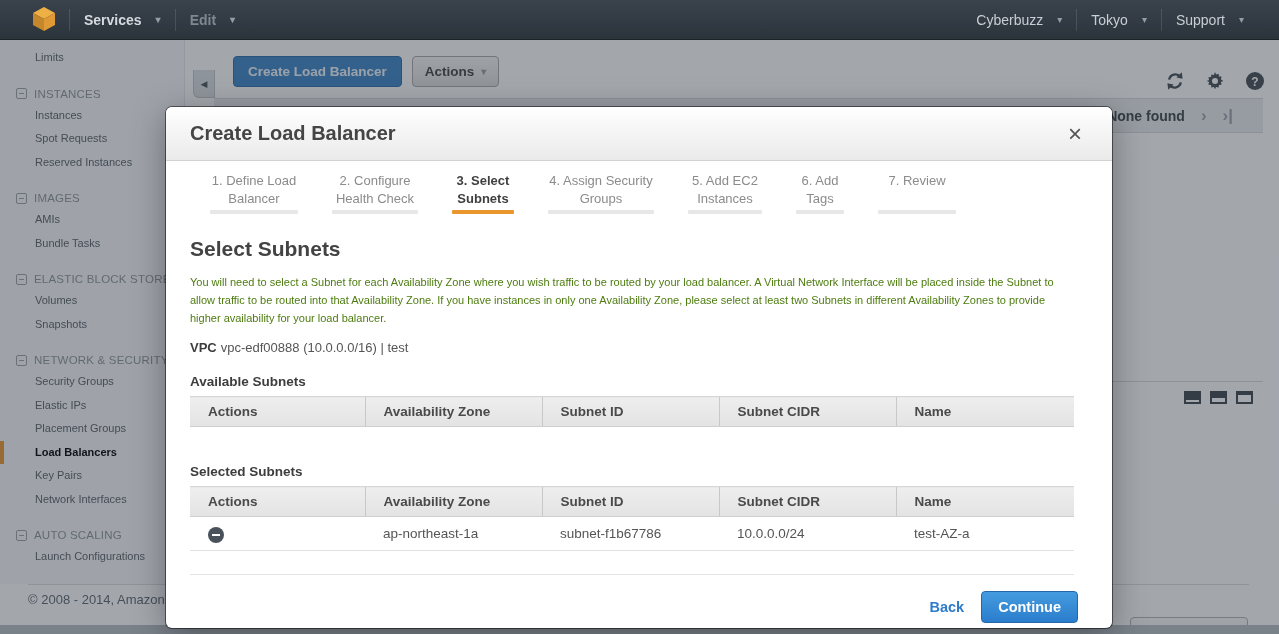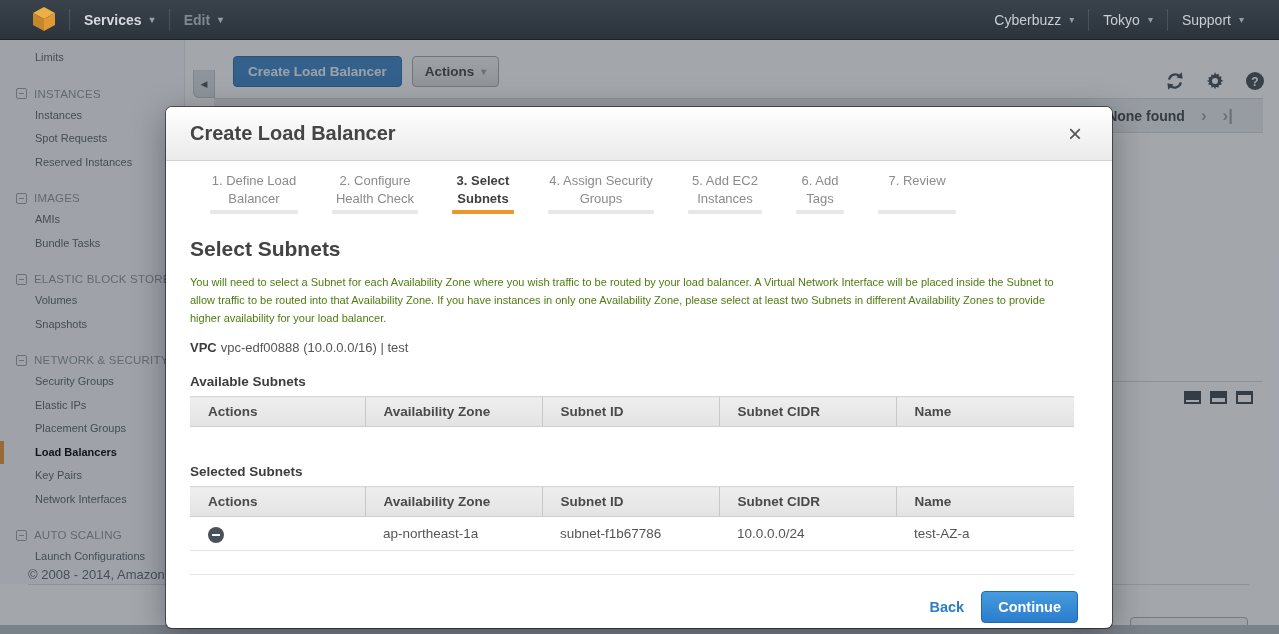--- a/index.html
+++ b/index.html
@@ -4,21 +4,21 @@
 <style>
   * { margin:0; padding:0; box-sizing:border-box; }
   html,body { width:1279px; height:634px; overflow:hidden;
     font-family:"Liberation Sans", sans-serif; background:#fdfdfe; }
 
   
   .topnav { position:relative; height:40px; display:flex; align-items:center;
     background:linear-gradient(#3a434c,#2b333b); border-bottom:1px solid #1d2329; z-index:5; }
   .nav-sep { width:1px; height:22px; background:rgba(255,255,255,0.12); margin:0 14px; }
   .logo-wrap { margin-left:33px; display:flex; align-items:center; }
-  .nav-item { font-size:14px; color:#c9ced3; display:flex; align-items:center; gap:8px; cursor:default; }
+  .nav-item { font-size:14px; color:#c9ced3; display:flex; align-items:center; gap:14px; cursor:default; }
   .nav-item.strong { font-weight:bold; color:#d6dade; }
   .nav-item.dim { font-weight:bold; color:#7f878f; }
   .caret { font-size:10px; color:#959ca3; }
   .nav-right { margin-left:auto; display:flex; align-items:center; padding-right:35px; font-size:13.5px; }
 
   
   .page { position:absolute; top:40px; left:0; right:0; bottom:0; background:#fdfdfe; }
 
   .sidebar { position:absolute; top:0; left:0; width:185px; height:544px;
     background:#f6f7f8; border-right:1px solid #e4e6e8; overflow:hidden; padding-top:6px; }
@@ -47,21 +47,21 @@
   .none-found { font-size:14px; font-weight:bold; color:#3f454b; }
   .page-arrow { font-size:17px; font-weight:bold; color:#9ba1a7; line-height:1; cursor:pointer; }
   .content-divider { position:absolute; top:341px; left:14px; right:16px; height:1px; background:#d8dadc; }
   .pane-icons { position:absolute; top:351px; right:26px; display:flex; gap:9px; }
   .pane-icon { width:17px; height:13px; border:2px solid #3f464d; cursor:pointer; background:#fff; }
   .pane-icon.p1 { background:linear-gradient(#3f464d 0 7px,#fff 7px); }
   .pane-icon.p2 { background:linear-gradient(#3f464d 0 5px,#fff 5px); }
   .pane-icon.p3 { background:linear-gradient(#3f464d 0 2px,#fff 2px); }
 
   .page-footer-divider { position:absolute; top:544px; left:28px; right:30px; height:1px; background:#d9dcdf; }
-  .copyright { position:absolute; top:527px; left:28px; font-size:13px; color:#5f666d; }
+  .copyright { position:absolute; top:552px; left:28px; font-size:13px; color:#5f666d; }
   .feedback-btn { position:absolute; top:577px; right:31px; background:linear-gradient(#fafafa,#e2e2e2);
     border:1px solid #aeb1b4; border-radius:4px; padding:8px 26px; font-size:14.5px; font-weight:normal; color:#4a5056; cursor:pointer; }
   .bottom-strip { position:absolute; bottom:0; left:0; right:0; height:9px; background:#b6bcc2; }
 
   .overlay { position:absolute; inset:0; background:rgba(38,47,60,0.42); z-index:50; }
 
   
   .modal { position:absolute; top:67px; left:166px; width:946px; height:521px; z-index:100;
     background:#fff; border-radius:6px; overflow:hidden;
     box-shadow:0 0 0 1px rgba(0,0,0,0.5), 0 8px 34px rgba(0,0,0,0.35); }

